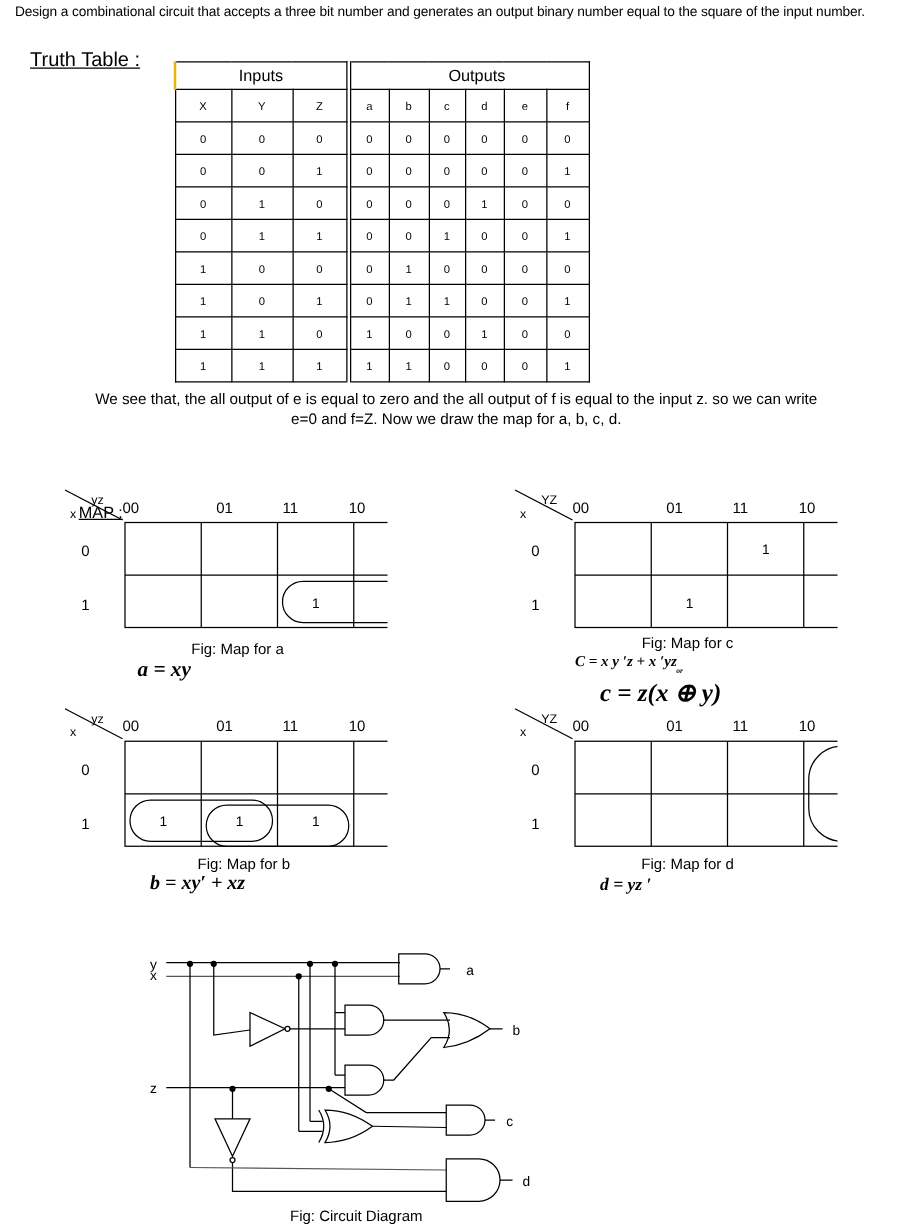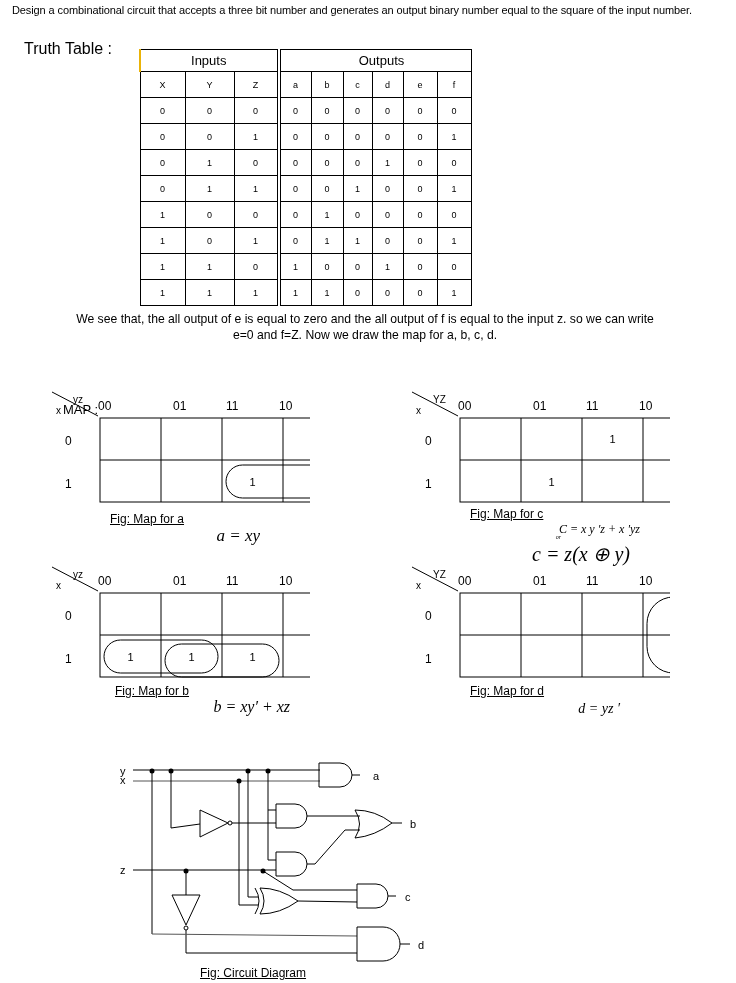--- a/index.html
+++ b/index.html
@@ -1,30 +1,30 @@
 <!DOCTYPE html>
 <html><head>
 <meta charset="utf-8">
 <style>
   html, body { margin: 0; padding: 0; background: #ffffff; }
   body { width: 736px; height: 983px; position: relative; overflow: hidden;
          font-family: "Liberation Sans", sans-serif; color: #000; }
   .abs { position: absolute; }
   .intro { left: 12px; top: 2px; width: 736px; font-size: 11px; line-height: 16px; letter-spacing: -0.1px; }
-  .heading-u { }
+  .heading-u { text-decoration: underline; }
   .tt-title { left: 24px; top: 40px; font-size: 16px; }
   .map-title { left: 63px; top: 364px; font-size: 13px; margin-top: 38px; }
   .para { left: 65px; top: 311px; width: 600px; font-size: 12.2px; line-height: 16px; text-align: center; }
   table.tt { position: absolute; left: 139px; top: 49px; border-collapse: collapse;
              font-size: 9px; }
   table.tt td { border: 1px solid #000; text-align: center; height: 25px; padding: 0; }
   table.tt td.grp { font-size: 13px; height: 21px; text-align: center; }
   table.tt td.sep { width: 2px; border-top: none; border-bottom: none; }
-  .cap { font-size: 12px; text-align: left; text-decoration: underline; }
-  .eq { font-family: "Liberation Serif", serif; font-style: italic; text-align: right; }
+  .cap { font-size: 12px; text-align: center; }
+  .eq { font-family: "Liberation Serif", serif; font-style: italic; text-align: left; font-weight: bold; }
   svg text { font-family: "Liberation Sans", sans-serif; }
 </style>
 </head>
 <body>
 
 <div class="abs intro">Design a combinational circuit that accepts a three bit number and generates an output binary number equal to the square of the input number.</div>
 
 <div class="abs tt-title heading-u">Truth Table :</div>
 
 <table class="tt">

